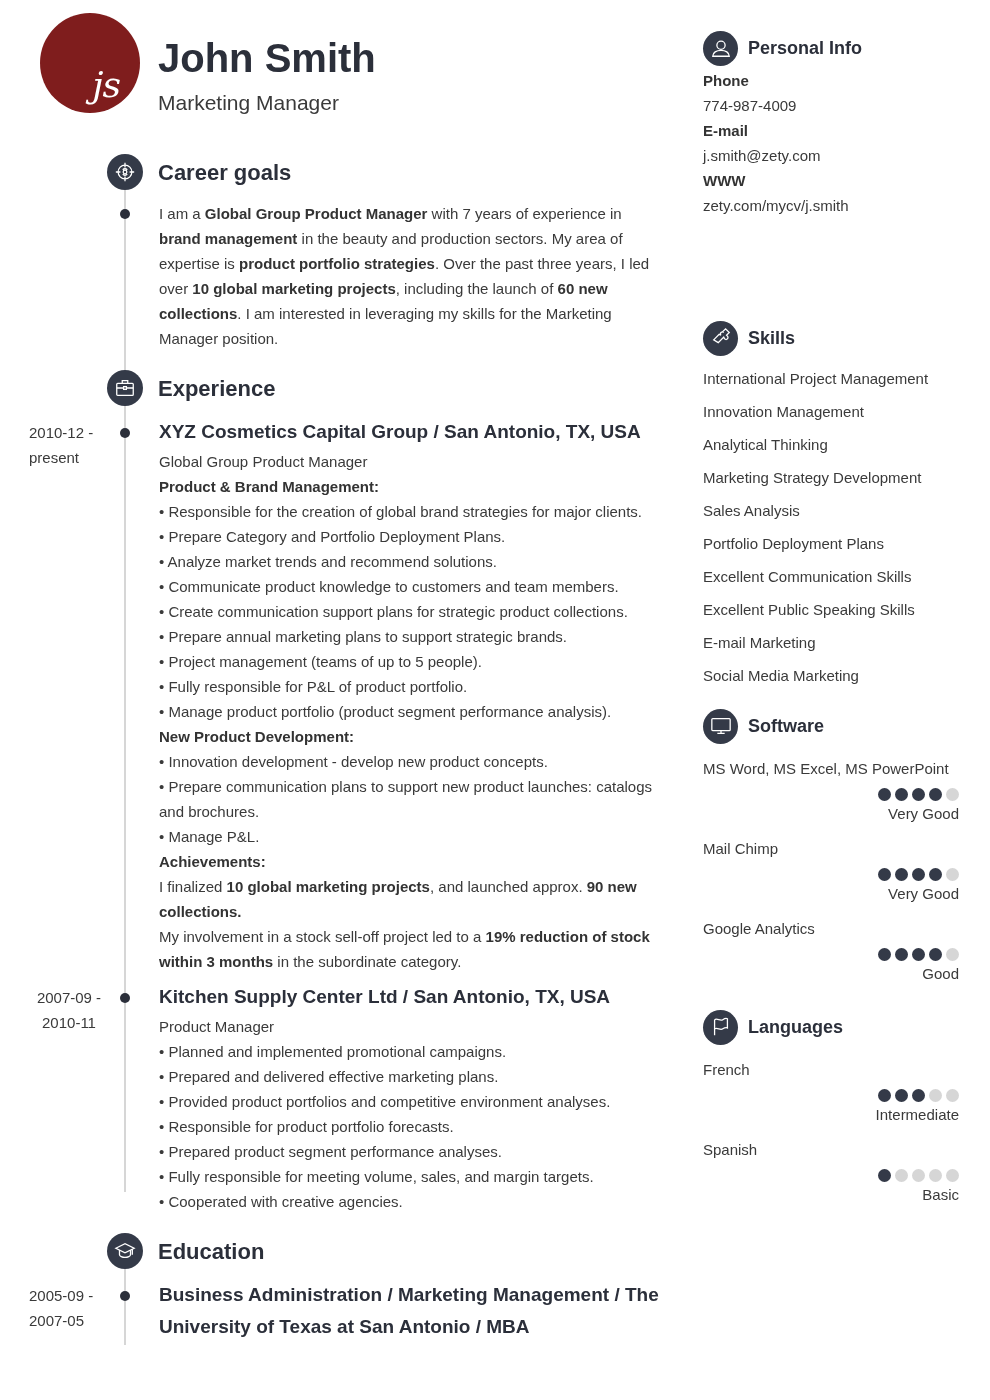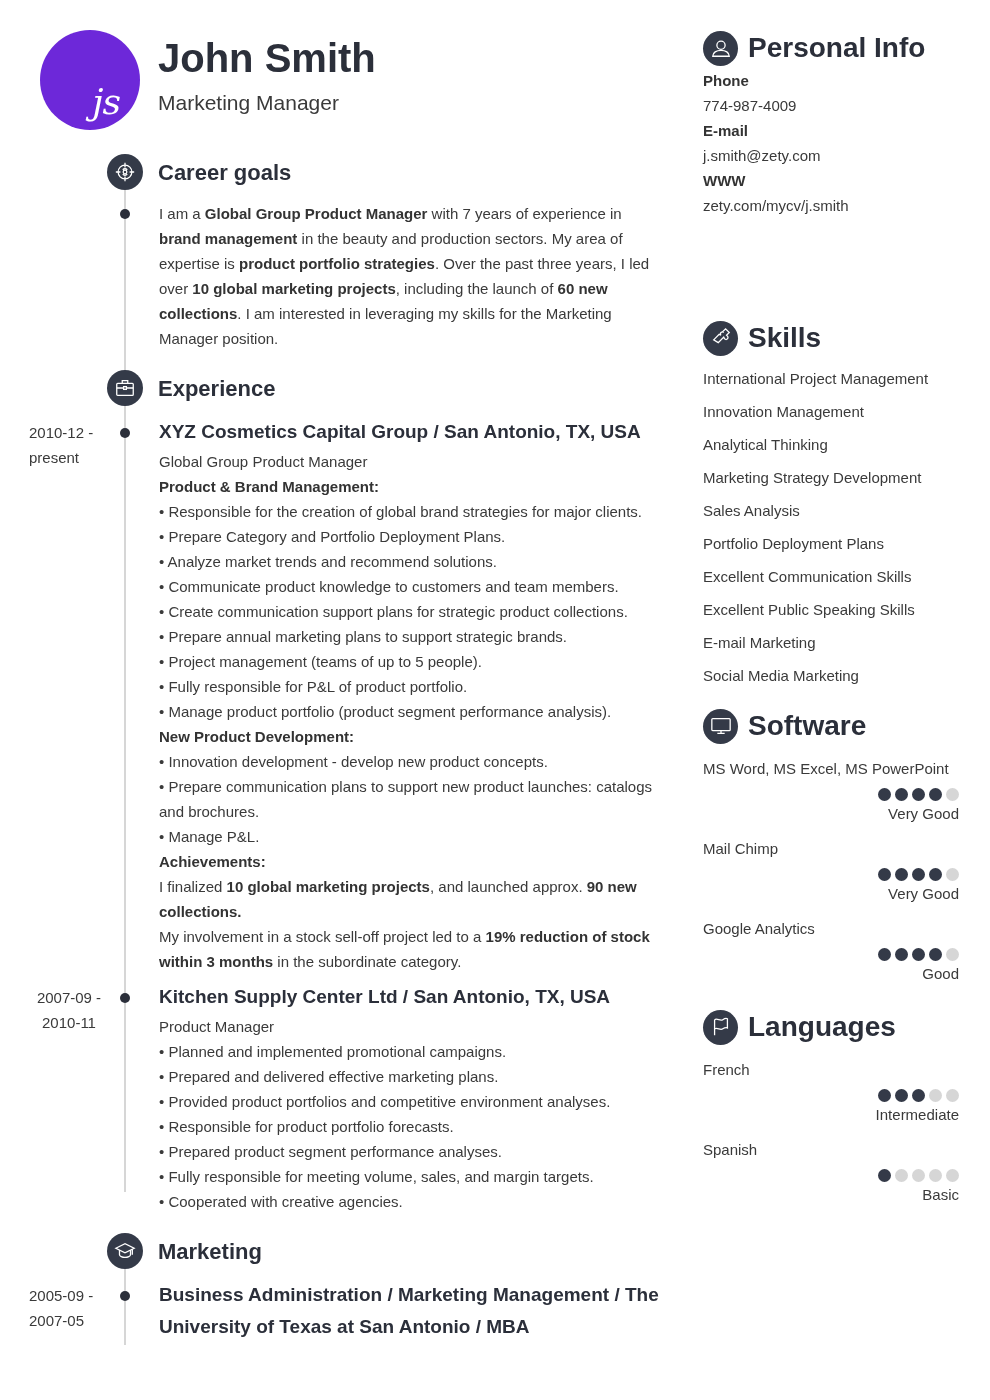--- a/index.html
+++ b/index.html
@@ -3,21 +3,21 @@
 <meta charset="utf-8">
 <style>
   * { box-sizing: border-box; margin: 0; padding: 0; }
   html, body { width: 990px; height: 1400px; background: #ffffff; }
   body { font-family: "Liberation Sans", sans-serif; color: #3a3a3a; position: relative; overflow: hidden; }
 
   .left { position: absolute; left: 0; top: 0; width: 680px; }
   .right { position: absolute; left: 703px; top: 30px; width: 260px; }
 
   
-  .avatar { position: absolute; left: 40px; top: 30px; width: 100px; height: 100px; border-radius: 50%; background: #6d28d9; }
+  .avatar { position: absolute; left: 40px; top: 13px; width: 100px; height: 100px; border-radius: 50%; background: #7f1d1d; }
   .avatar span { position: absolute; right: 20px; bottom: 8px; color: #fff; font-family: "DejaVu Serif", serif; font-style: italic; font-size: 36px; letter-spacing: -1px; }
   .name { position: absolute; left: 158px; top: 36px; font-size: 40px; font-weight: 700; color: #2b2f3a; }
   .title { position: absolute; left: 158px; top: 91px; font-size: 21px; color: #3a3a3a; text-align: center; }
 
   
   .tline { position: absolute; left: 124px; width: 2px; background: #d6d6d6; }
   .sec-icon { position: absolute; left: 107px; width: 36px; height: 36px; border-radius: 50%; background: #343a48; display: flex; align-items: center; justify-content: center; }
   .sec-icon svg { width: 22px; height: 22px; }
   .sec-title { position: absolute; left: 158px; font-size: 22px; font-weight: 700; color: #2b2f3a; }
   .dot { position: absolute; left: 120px; width: 10px; height: 10px; border-radius: 50%; background: #2b2f3a; }
@@ -28,21 +28,21 @@
   .job-head { position: absolute; left: 159px; font-size: 19px; font-weight: 700; color: #2b2f3a; width: 510px; }
   .edu-head { position: absolute; left: 159px; width: 510px; font-size: 19px; font-weight: 700; line-height: 32px; color: #2b2f3a; }
   .line { display: block; }
   .line.bold { font-weight: 700; color: #333; }
 
   
   .r-sec { position: absolute; left: 0; }
   .r-head { display: flex; align-items: center; height: 36px; }
   .r-icon { width: 35px; height: 35px; border-radius: 50%; background: #343a48; display: flex; align-items: center; justify-content: center; margin-right: 10px; }
   .r-icon svg { width: 22px; height: 22px; }
-  .r-title { font-size: 28px; font-weight: 700; color: #2b2f3a; }
+  .r-title { font-size: 18px; font-weight: 700; color: #2b2f3a; }
   .info-label { font-size: 15px; font-weight: 700; color: #333; margin-top: 5px; line-height: 20px; }
   .info-value { font-size: 15px; color: #3a3a3a; line-height: 20px; margin-top: 5px; }
   .skill { font-size: 15px; color: #3a3a3a; line-height: 20px; margin-top: 13px; }
   .rated-name { font-size: 15px; color: #3a3a3a; line-height: 20px; margin-top: 15px; }
   .rating { display: flex; justify-content: flex-end; gap: 4px; margin-top: 9px; width: 256px; }
   .rating i { display: block; width: 13px; height: 13px; border-radius: 50%; background: #d6d6d6; }
   .rating i.on { background: #343a48; }
   .rated-level { text-align: right; width: 256px; font-size: 15px; color: #3a3a3a; line-height: 20px; margin-top: 3px; }
 </style>
 </head>
@@ -107,21 +107,21 @@
     <span id="b3"><span class="line">• Planned and implemented promotional campaigns.</span><span class="line">• Prepared and delivered effective marketing plans.</span><span class="line">• Provided product portfolios and competitive environment analyses.</span><span class="line">• Responsible for product portfolio forecasts.</span><span class="line">• Prepared product segment performance analyses.</span><span class="line">• Fully responsible for meeting volume, sales, and margin targets.</span><span class="line">• Cooperated with creative agencies.</span></span>
   </div>
 
   <div class="sec-icon" style="top:1233px;">
     <svg viewBox="0 0 24 24" fill="none" stroke="#fff" stroke-width="1.4">
         <path d="M2 9l10-5 10 5-10 5z"></path>
         <path d="M6 11v5c0 1.5 3 3 6 3s6-1.5 6-3v-5"></path>
         <path d="M20 10v6"></path>
       </svg>
   </div>
-  <div class="sec-title" style="top:1239px;">Marketing</div>
+  <div class="sec-title" style="top:1239px;">Education</div>
   <div class="date" style="top:1283px;">
     <span class="line">2005-09 -</span>
     <span class="line">2007-05</span>
   </div>
   <div class="dot" style="top:1291px;"></div>
   <div class="edu-head" style="top:1279px;">Business Administration / Marketing Management / The University of Texas at San Antonio / MBA</div>
 </div>
 
 <div class="right">
 

